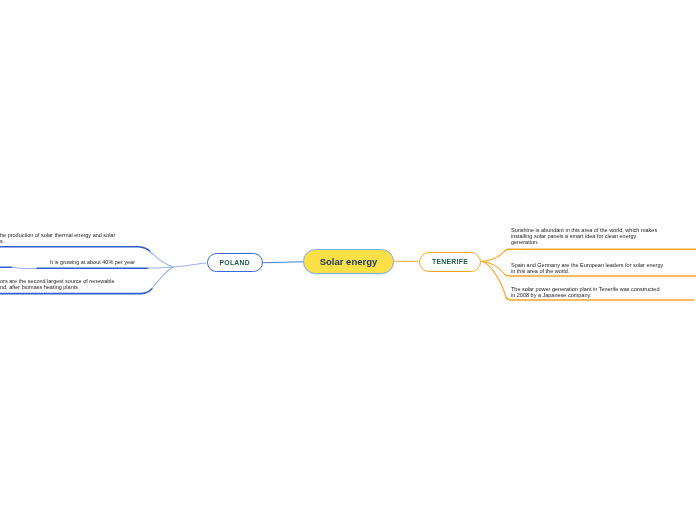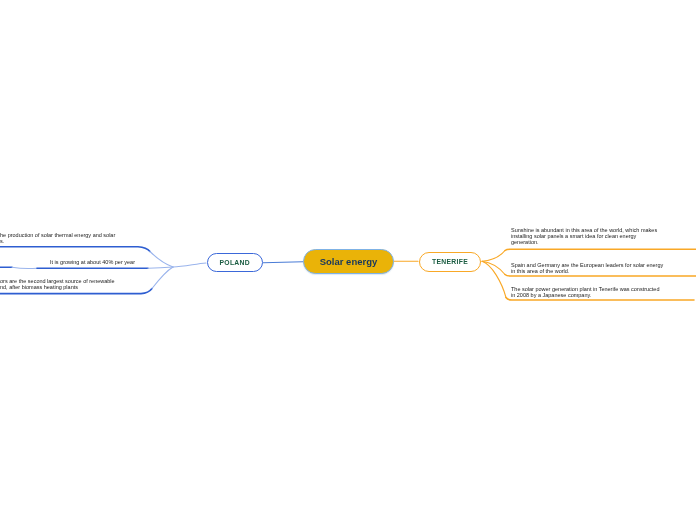--- a/index.html
+++ b/index.html
@@ -31,21 +31,21 @@
     align-items: center;
     justify-content: center;
     font-weight: bold;
     cursor: default;
   }
   .pill.center {
     left: 303px; top: 249px;
     width: 91px; height: 25px;
     border: 1.5px solid #7FB2E5;
     border-radius: 13px;
-    background: #eab308;
+    background: #fde047;
     color: #17375E;
     font-size: 9.5px;
     box-shadow: 0 1px 1px rgba(120,160,200,0.25);
   }
   .pill.poland {
     left: 206.5px; top: 253px;
     width: 56.5px; height: 19px;
     border: 1.4px solid #3B68D9;
     border-radius: 9.5px;
     color: #1A5C41;

